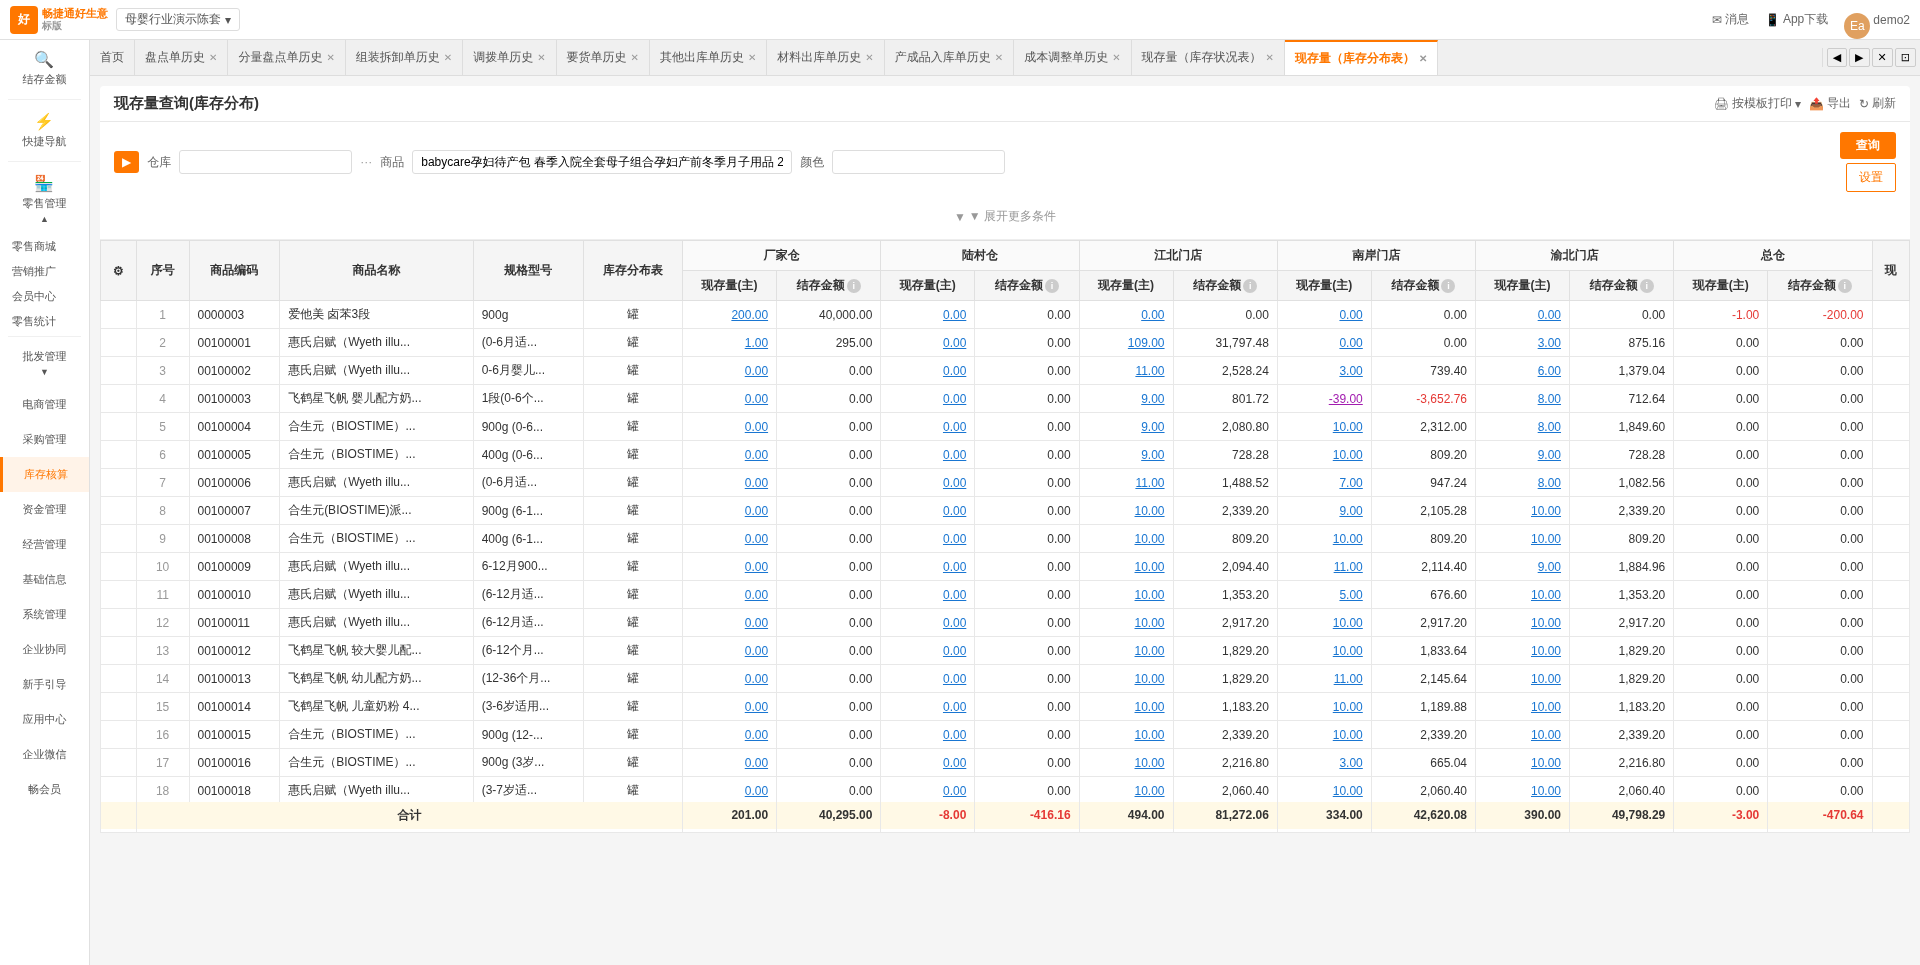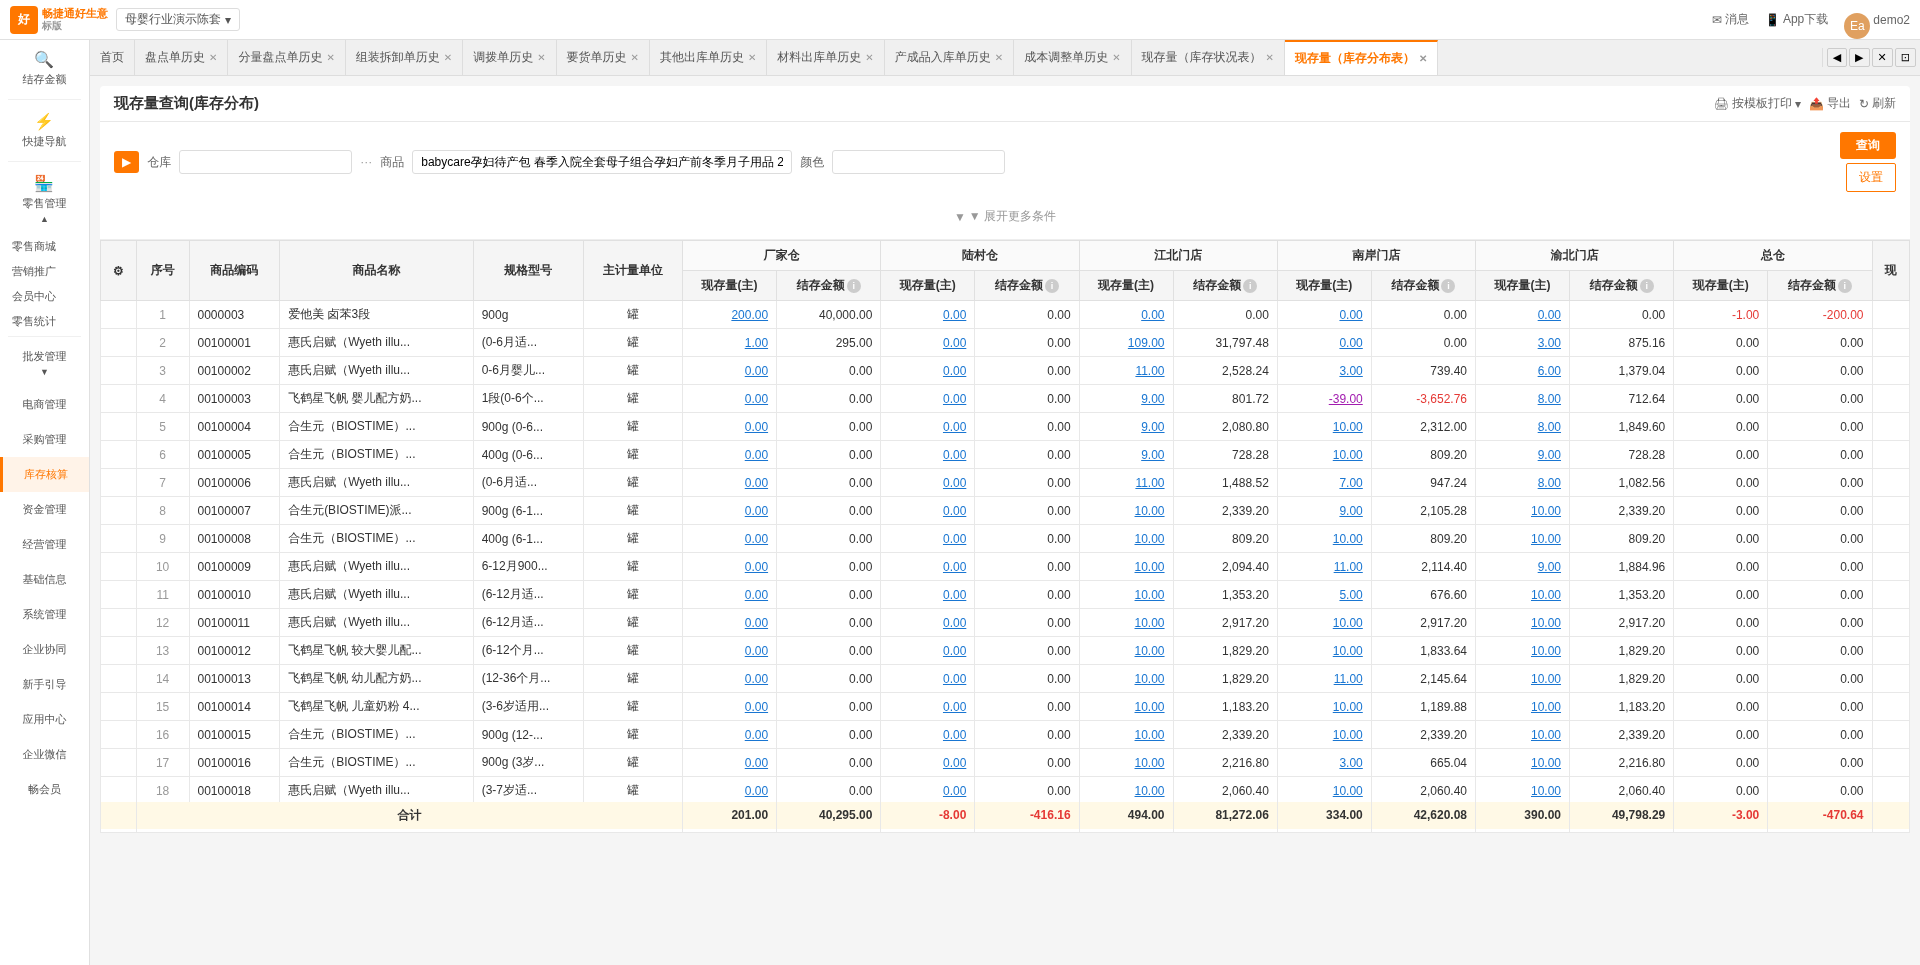--- a/index.html
+++ b/index.html
@@ -385,21 +385,21 @@
 
     <div class="data-table-wrap">
       <table>
         <thead>
           <tr>
             <th rowspan="2" class="gear-col">⚙</th>
             <th rowspan="2">序号</th>
             <th rowspan="2">商品编码</th>
             <th rowspan="2">商品名称</th>
             <th rowspan="2">规格型号</th>
-            <th rowspan="2">主计量单位</th>
+            <th rowspan="2">库存分布表</th>
             <th colspan="2" class="group-header">厂家仓</th>
             <th colspan="2" class="group-header">陆村仓</th>
             <th colspan="2" class="group-header">江北门店</th>
             <th colspan="2" class="group-header">南岸门店</th>
             <th colspan="2" class="group-header">渝北门店</th>
             <th colspan="2" class="group-header">总仓</th>
             <th rowspan="2">现</th>
           </tr>
           <tr>
             <th>现存量(主)</th>

